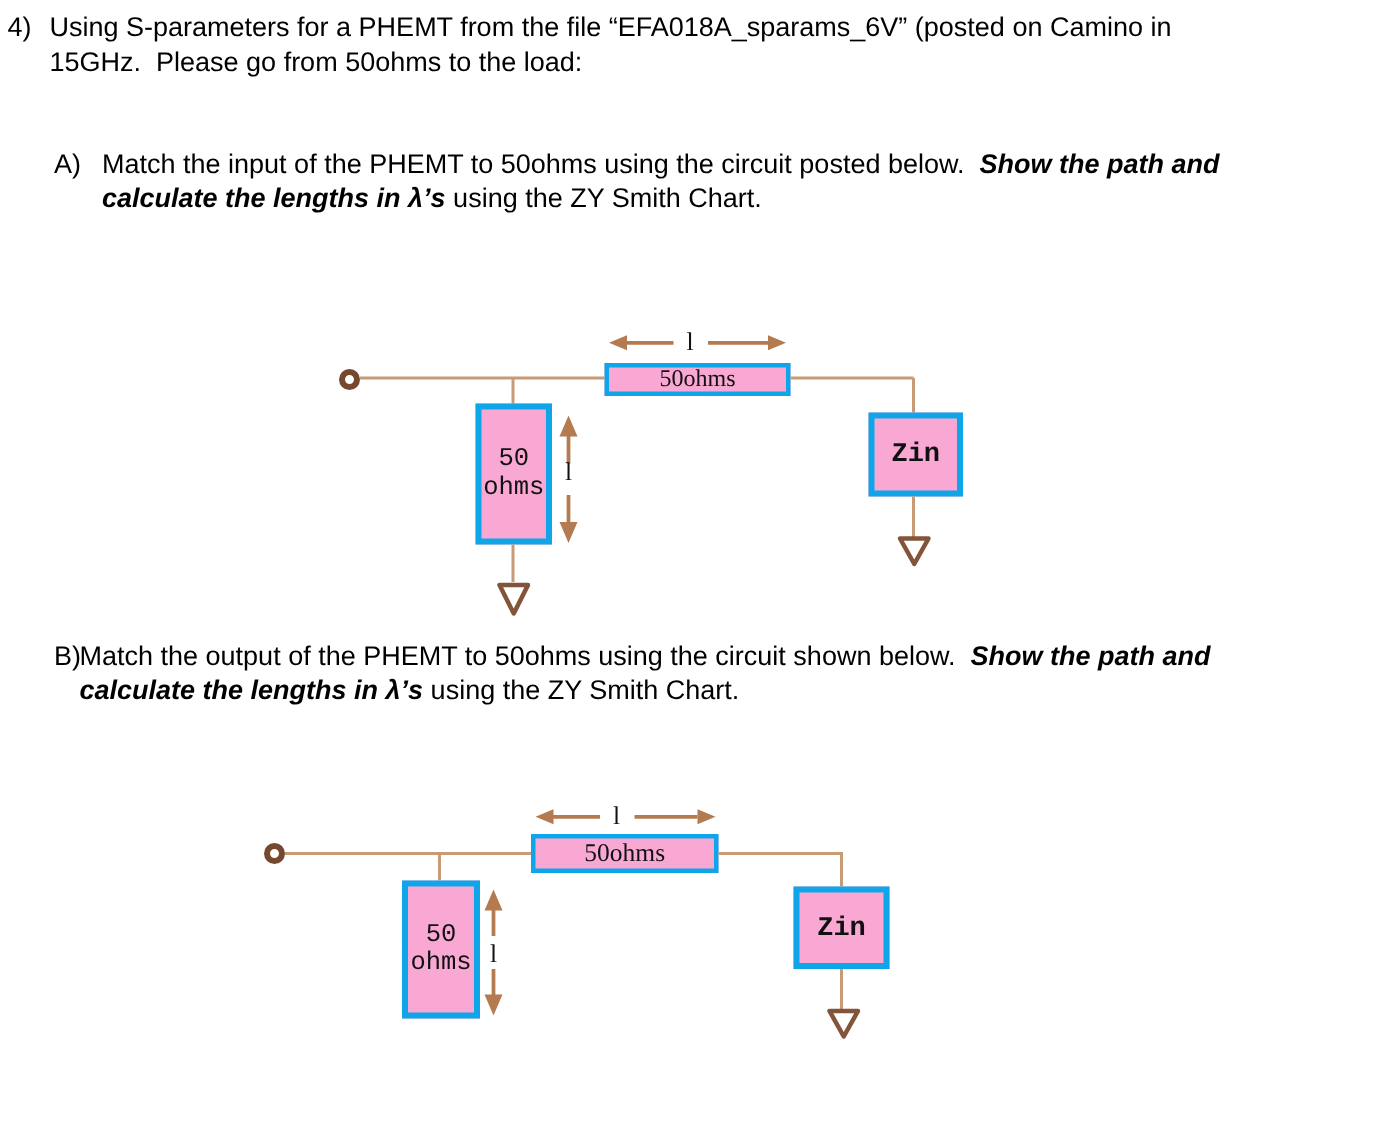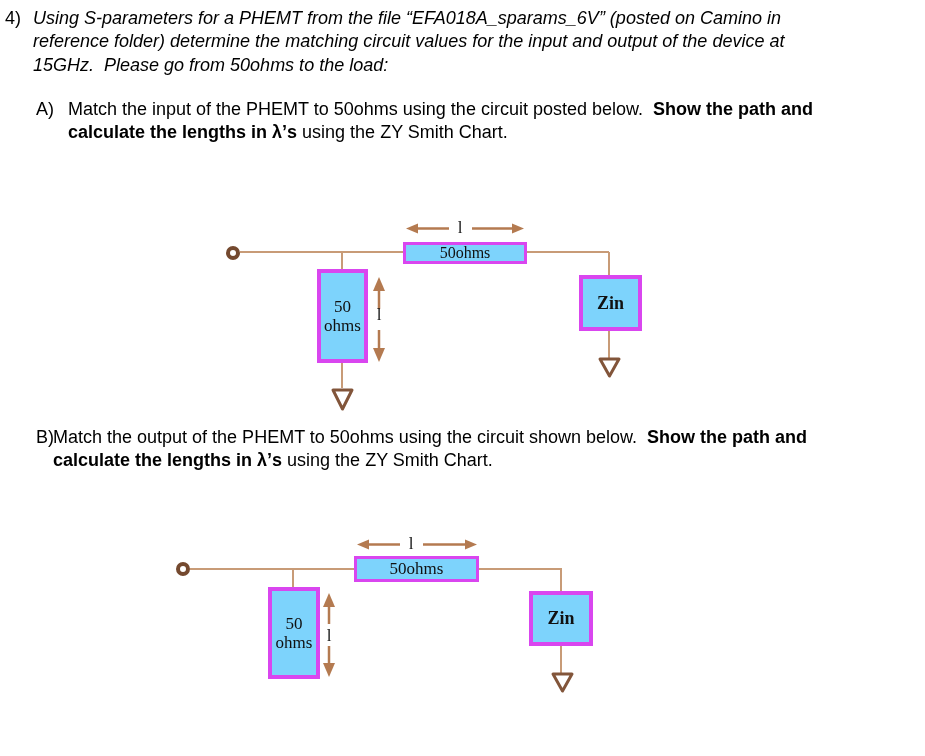--- a/index.html
+++ b/index.html
@@ -5,50 +5,49 @@
   html,body { margin:0; padding:0; background:#ffffff; }
   .page {
     position:relative; width:925px; height:756px; background:#ffffff;
     font-family:"Liberation Sans", sans-serif; color:#000;
     overflow:hidden;
   }
   
   .tabs { position:absolute; }
   .body-text { font-size:18px; line-height:23.3px; }
   .line { white-space:pre; }
-  .b { font-weight:bold; }
+  .b { font-weight:bold;font-style:italic; }
   
   .wire { position:absolute; background:#C89B77; }
   .cbox {
-    position:absolute; box-sizing:border-box; background:#7dd3fc;
-    border:3px solid #d946ef;
+    position:absolute; box-sizing:border-box; background:#f9a8d4;
+    border:3px solid #0ea5e9;
     display:flex; align-items:center; justify-content:center;
     font-family:"Liberation Serif", serif; color:#111;
   }
-  .cbox.thick { border-width:4px; }
+  .cbox.thick { border-width:4px;font-family:Liberation Mono, monospace; }
   .port {
     position:absolute; width:14px; height:14px; box-sizing:border-box;
     border:4px solid #74492F; border-radius:50%; background:#ffffff;
   }
   .len-label {
     position:absolute; font-family:"Liberation Serif", serif;
     font-size:17px; color:#111; text-align:center; line-height:17px;
   }
   .stub-text { font-size:17px; line-height:19px; text-align:center; }
   .abs { position:absolute; }
 </style>
 </head>
 <body>
 
 <div class="page">
 
   <div class="tabs body-text" style="left:5px; top:7px;">4)</div>
-  <div class="tabs body-text" style="left:33px; top:7px;font-style:italic;">
+  <div class="tabs body-text" style="left:33px; top:7px;">
     <div class="line">Using S-parameters for a PHEMT from the file “EFA018A_sparams_6V” (posted on Camino in</div>
-    <div class="line">reference folder) determine the matching circuit values for the input and output of the device at</div>
     <div class="line">15GHz.  Please go from 50ohms to the load:</div>
   </div>
 
   <div class="tabs body-text" style="left:36px; top:98px;">A)</div>
   <div class="tabs body-text" style="left:68px; top:98px;">
     <div class="line"><span>Match the input of the PHEMT to 50ohms using the circuit posted below.  </span><span class="b">Show the path and</span></div>
     <div class="line"><span class="b">calculate the lengths in λ’s</span><span> using the ZY Smith Chart.</span></div>
   </div>
 
   <div>

